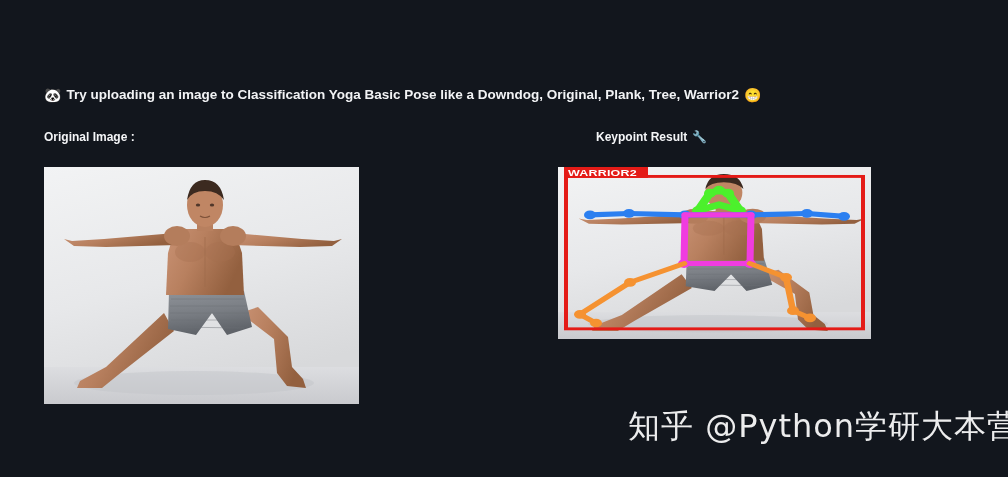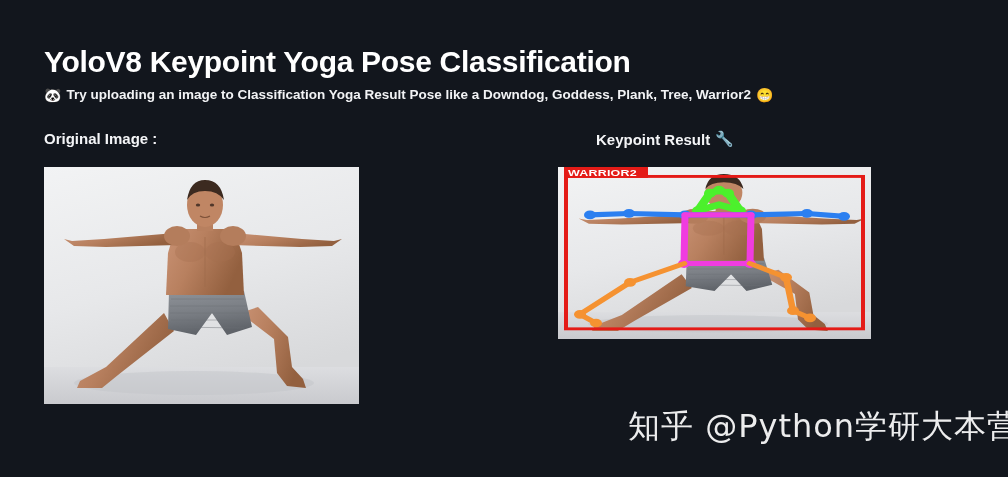--- a/index.html
+++ b/index.html
@@ -44,21 +44,21 @@
     white-space: nowrap;
     display: flex;
     align-items: center;
     gap: 5px;
   }
   .subtitle .emo { font-size: 14px; line-height: 1; }
 
   
   .col-label {
     position: absolute;
-    font-size: 15px;
+    font-size: 12px;
     font-weight: bold;
     color: #f4f5f7;
     white-space: nowrap;
     display: flex;
     align-items: center;
     gap: 5px;
   }
   .col-label.left  { left: 44px;  top: 130px; }
   .col-label.right { left: 558px; top: 130px; padding-left: 38px; }
 
@@ -98,25 +98,24 @@
     letter-spacing: 1px;
     font-family: "DejaVu Sans", sans-serif;
     pointer-events: none;
   }
 </style>
 </head>
 <body>
 
 <div class="page">
 
-  <h1 class="title">YoloV8 Keypoint Yoga Pose Classification</h1>
 
   <div class="subtitle">
     <span class="emo">🐼</span>
-    <span>Try uploading an image to Classification Yoga Result Pose like a Downdog, Goddess, Plank, Tree, Warrior2</span>
+    <span>Try uploading an image to Classification Yoga Basic Pose like a Downdog, Original, Plank, Tree, Warrior2</span>
     <span class="emo">😁</span>
   </div>
 
   <div class="col-label left">
     <span>Original Image :</span>
   </div>
 
   <div class="img-frame left">
     <svg viewBox="0 0 315 237" preserveAspectRatio="none">
       <defs>

